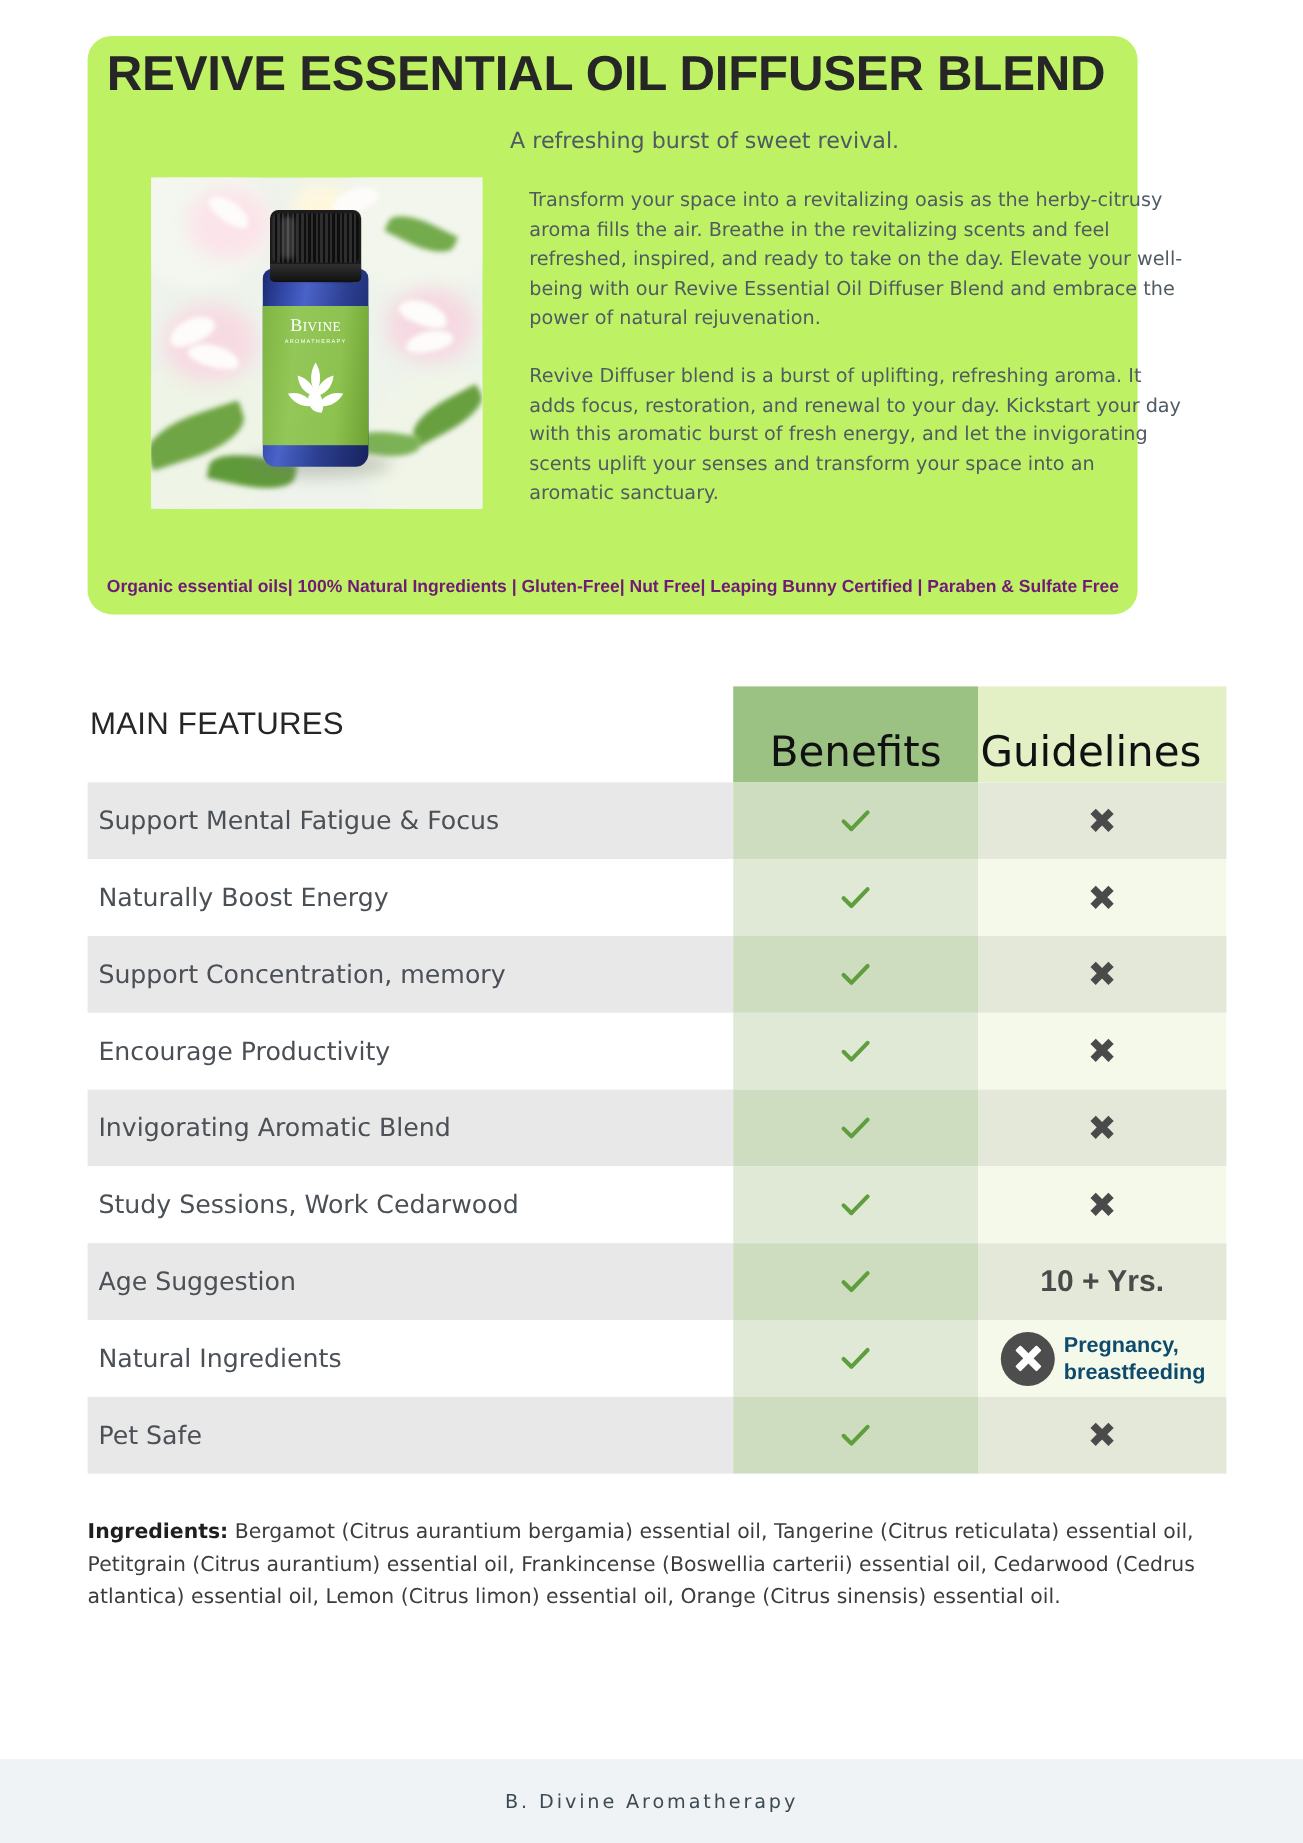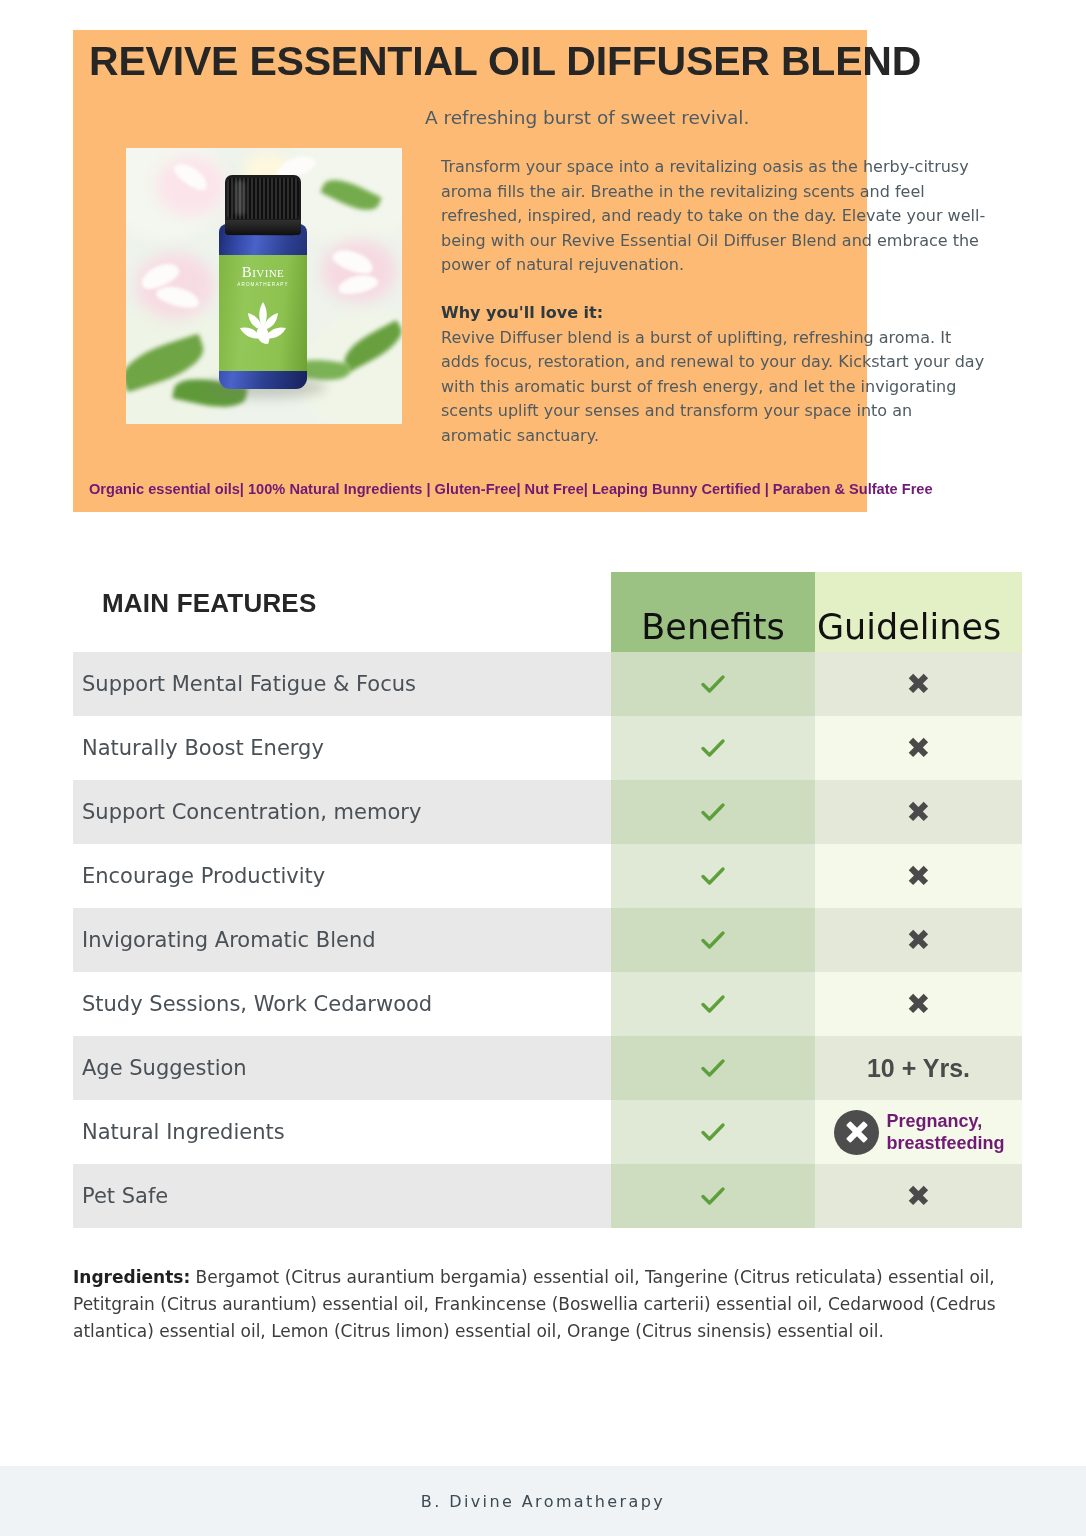--- a/index.html
+++ b/index.html
@@ -13,24 +13,25 @@
     position: relative;
     font-family: "DejaVu Sans", "Liberation Sans", sans-serif;
     overflow: hidden;
   }
 
   
   .hero {
     position: absolute;
     left: 73px;
     top: 30px;
-    width: 794px;
+    width: 875px;
     height: 482px;
-    background: #fdba74;
+    background: #bef264;
     box-sizing: border-box;
+    border-radius: 20px;
   }
   .hero-title {
     position: absolute;
     left: 16px;
     top: 8px;
     width: 920px;
     font-size: 41px;
     font-weight: bold;
     letter-spacing: -0.2px;
     color: #262626;
@@ -180,25 +181,24 @@
     font-family: "Liberation Sans", sans-serif;
     white-space: nowrap;
   }
 
   
   .mf-title {
     position: absolute;
     left: 75px;
     top: 588px;
     font-size: 26px;
-    font-weight: bold;
+    font-weight: normal;
     color: #262626;
     letter-spacing: .2px;
     font-family: "Liberation Sans", sans-serif;
-    margin-left: 27px;
   }
 
   .table {
     position: absolute;
     left: 73px;
     top: 572px;
     width: 949px;
   }
   .thead {
     position: relative;
@@ -311,21 +311,21 @@
     left: 50%; top: 50%;
     width: 25px; height: 6px;
     background: #ffffff;
     border-radius: 1px;
   }
   .circle-x::before { transform: translate(-50%,-50%) rotate(45deg); }
   .circle-x::after  { transform: translate(-50%,-50%) rotate(-45deg); }
   .preg-text {
     font-size: 18px;
     font-weight: bold;
-    color: #701a75;
+    color: #0c4a6e;
     line-height: 22px;
     font-family: "Liberation Sans", sans-serif;
     white-space: nowrap;
   }
 
   
   .ingredients {
     position: absolute;
     left: 73px;
     top: 1264px;
@@ -414,21 +414,20 @@
         </g>
       </svg>
     </div>
   </div>
 
   <div class="hero-tagline">A refreshing burst of sweet revival.</div>
 
   <div class="hero-body">
     <p>Transform your space into a revitalizing oasis as the herby-citrusy aroma fills the air. Breathe in the revitalizing scents and feel refreshed, inspired, and ready to take on the day. Elevate your well-being with our Revive Essential Oil Diffuser Blend and embrace the power of natural rejuvenation.</p>
     <div class="spacer"></div>
-    <p class="love-head">Why you'll love it:</p>
     <p>Revive Diffuser blend is a burst of uplifting, refreshing aroma. It adds focus, restoration, and renewal to your day. Kickstart your day with this aromatic burst of fresh energy, and let the invigorating scents uplift your senses and transform your space into an aromatic sanctuary.</p>
   </div>
 </div>
 
 <div class="cert-line">Organic essential oils| 100% Natural Ingredients | Gluten-Free| Nut Free| Leaping Bunny Certified | Paraben &amp; Sulfate Free</div>
 
 <div class="mf-title">MAIN FEATURES</div>
 
 <div class="table">
   <div class="thead">

